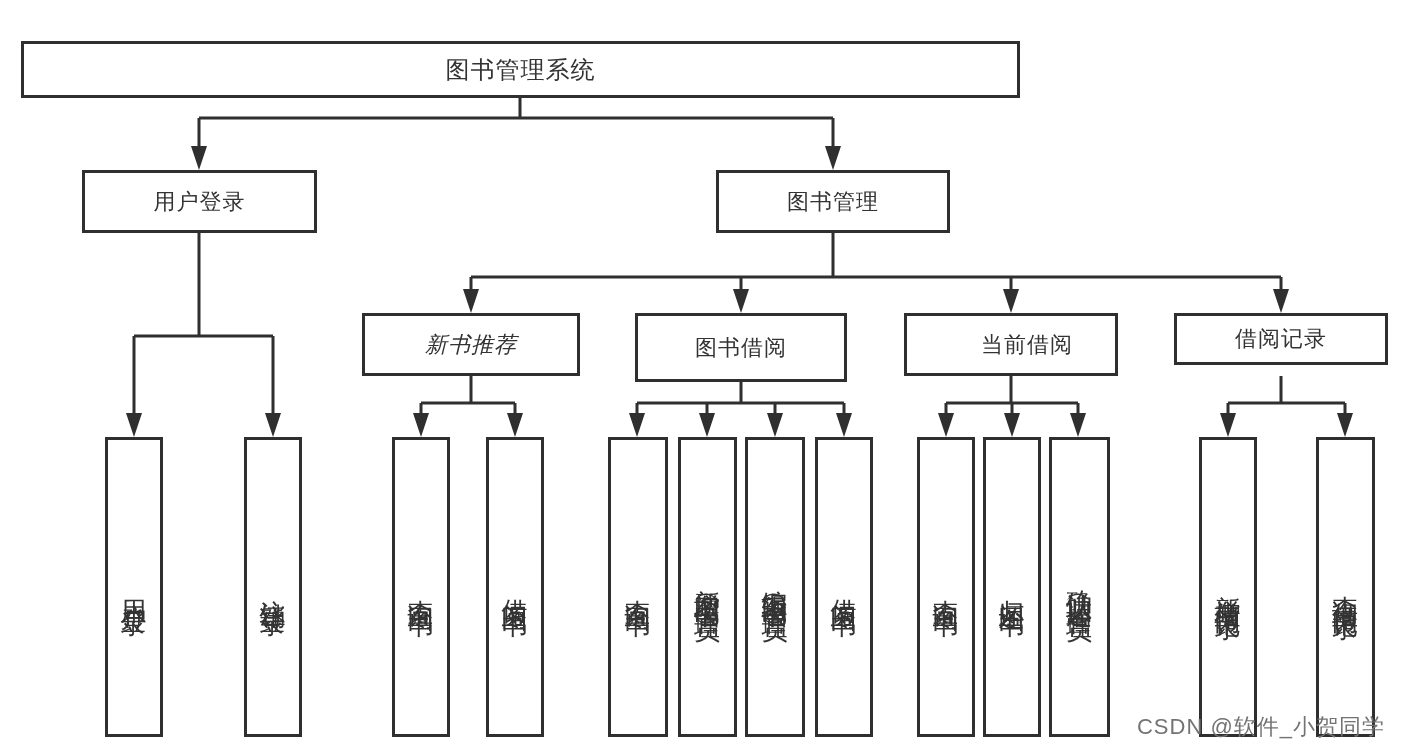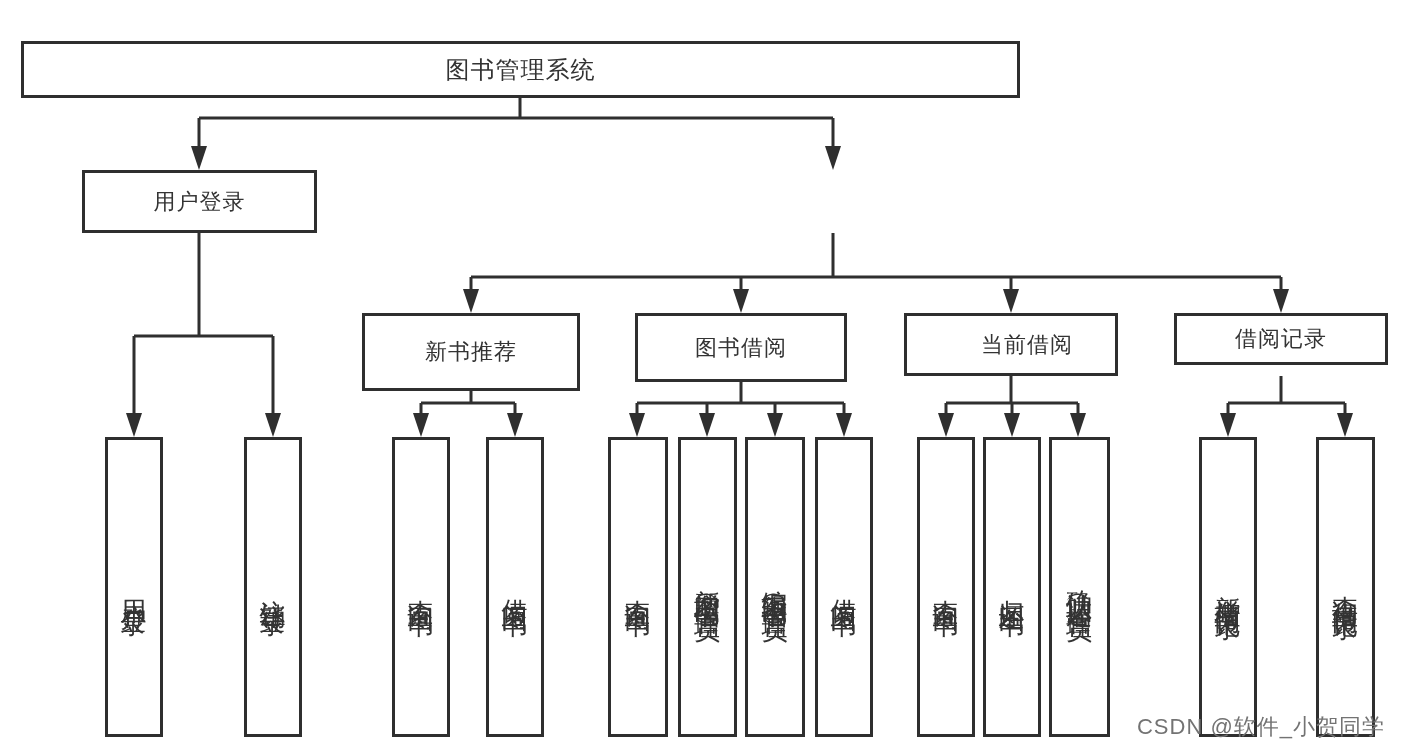--- a/index.html
+++ b/index.html
@@ -80,22 +80,25 @@
              M1337 413 L1353 413 L1345 437 Z"></path>
   </svg>
 
   <div class="box root-box" style="left:21px;top:13px;width:999px;height:57px;margin-top:28px;">
     <span>图书管理系统</span>
   </div>
 
   <div class="box h-box" style="left:82px;top:170px;width:235px;height:63px;">
     <span>用户登录</span>
   </div>
+  <div class="box h-box" style="left:716px;top:170px;width:234px;height:63px;">
+    <span>图书管理</span>
+  </div>
 
-  <div class="box h-box" style="left:362px;top:313px;width:218px;height:78px;">
+  <div class="box h-box" style="left:362px;top:313px;width:218px;height:63px;font-style:italic;">
     <span>新书推荐</span>
   </div>
   <div class="box h-box" style="left:635px;top:313px;width:212px;height:69px;">
     <span>图书借阅</span>
   </div>
   <div class="box h-box" style="left:904px;top:313px;width:214px;height:63px;padding-left:32px;">
     <span>当前借阅</span>
   </div>
   <div class="box h-box" style="left:1174px;top:313px;width:214px;height:52px;">
     <span>借阅记录</span>

